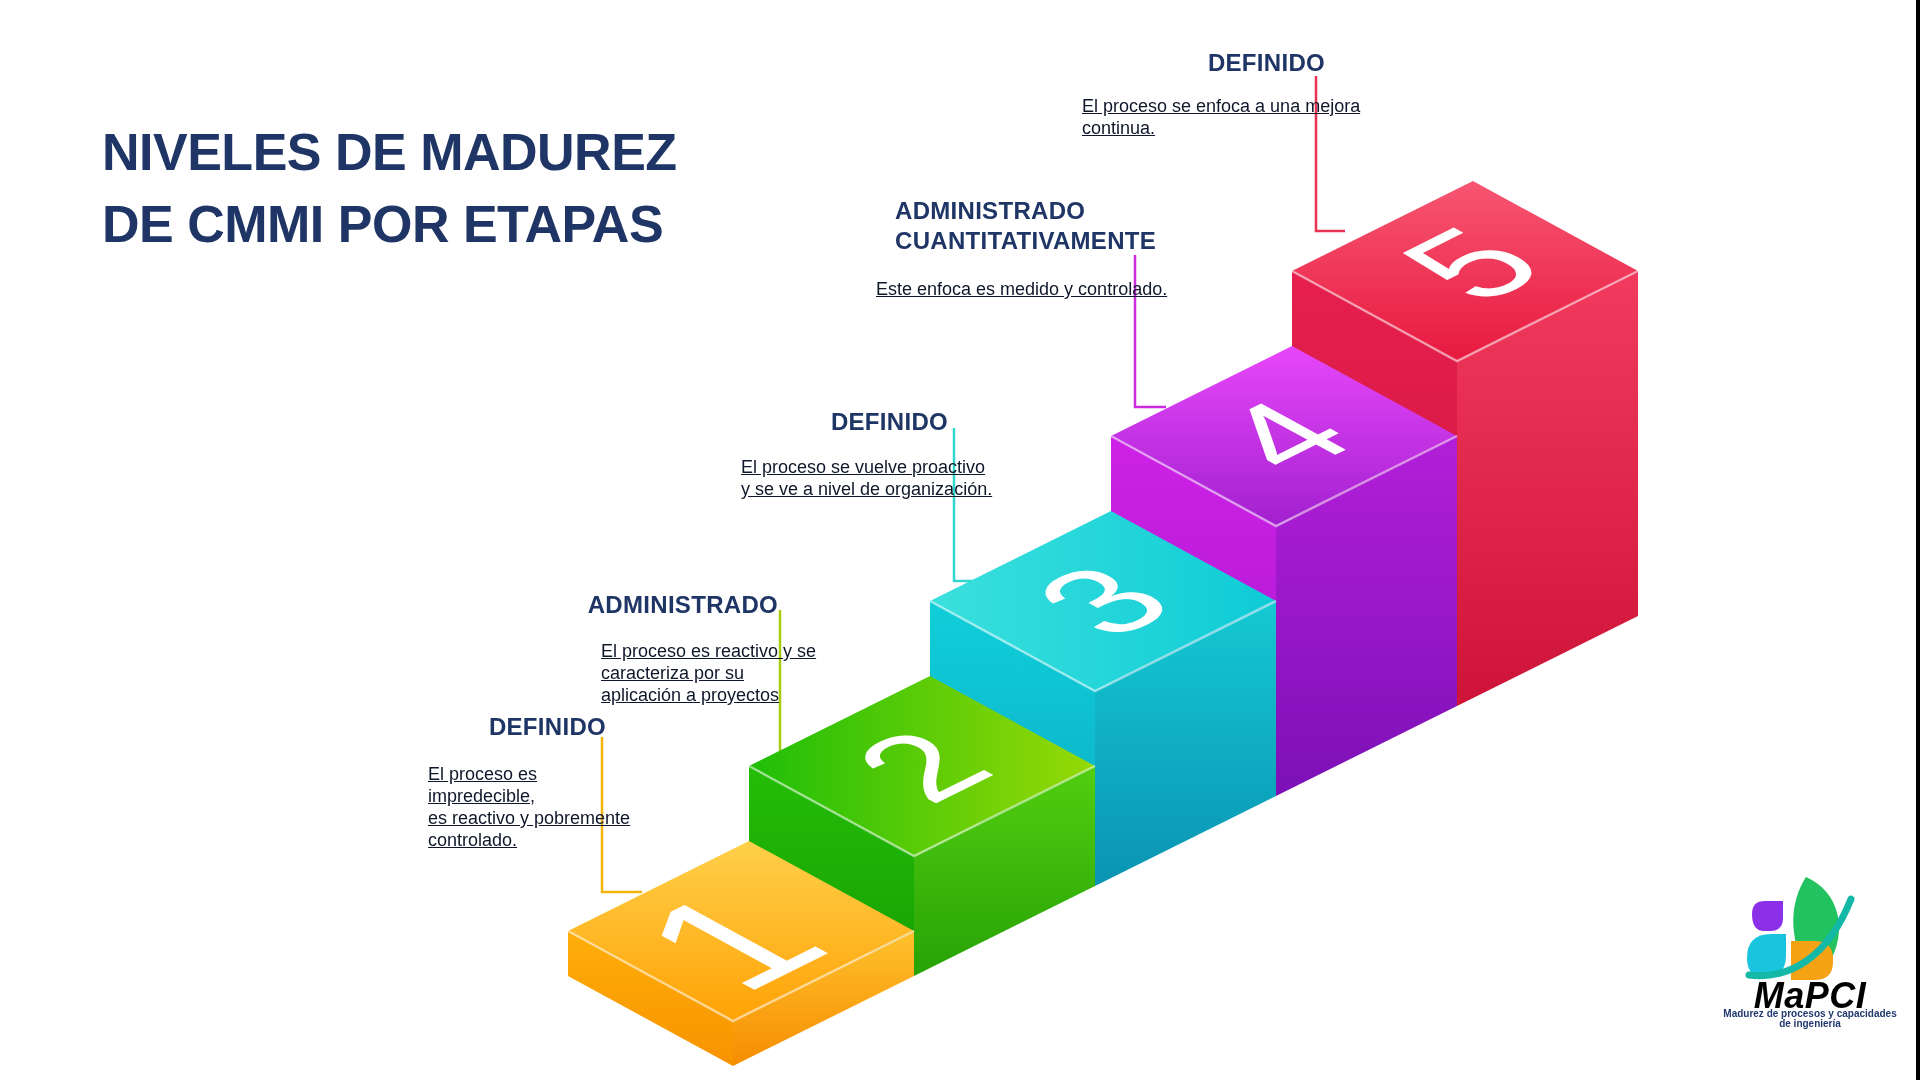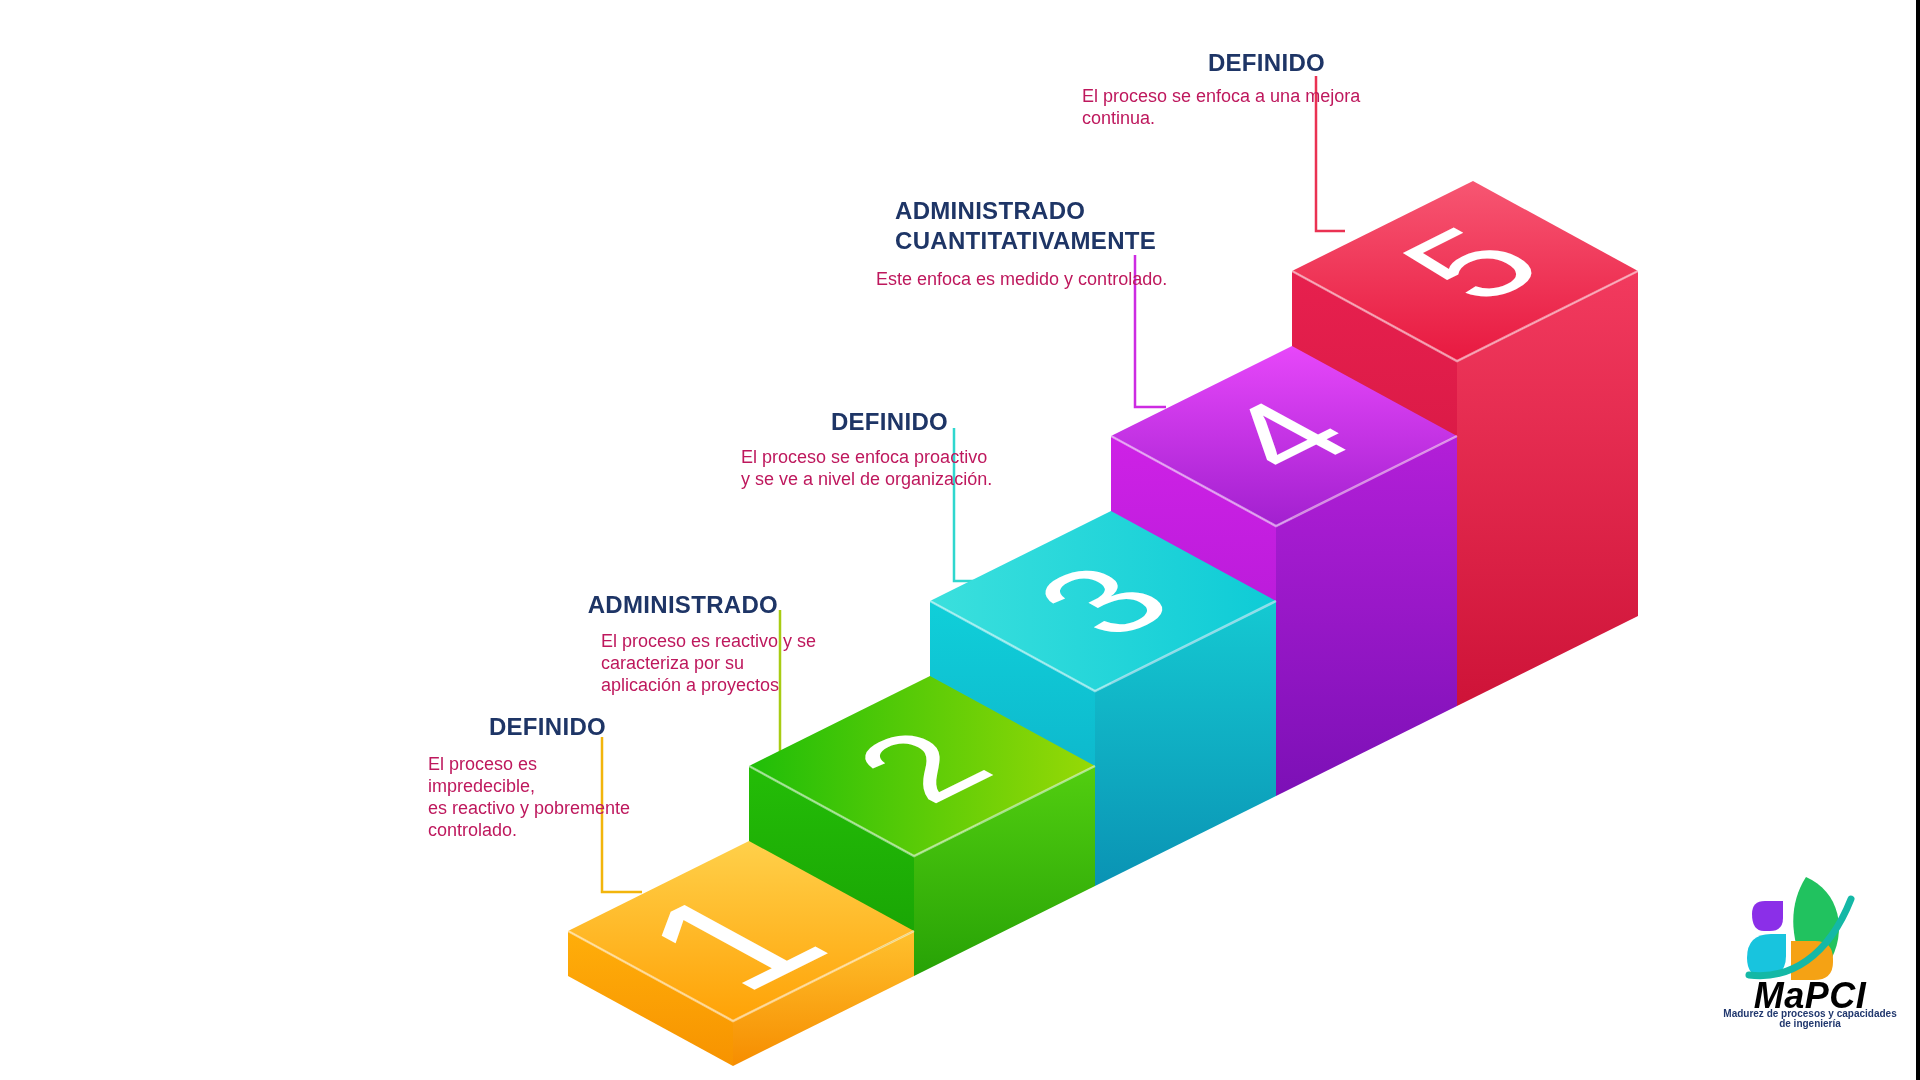--- a/index.html
+++ b/index.html
@@ -3,21 +3,21 @@
 <meta charset="utf-8">
 <style>
   html,body{margin:0;padding:0;background:#ffffff;}
   .stage{position:relative;width:1920px;height:1080px;background:#ffffff;overflow:hidden;
          font-family:"Liberation Sans",sans-serif;}
   .stage svg{position:absolute;left:0;top:0;width:1920px;height:1080px;}
   .title{position:absolute;left:102px;top:116px;color:#1E3566;font-size:52px;line-height:72px;
          font-weight:bold;letter-spacing:-0.5px;white-space:pre-line;}
   .lbl{position:absolute;}
   .lbl .h{color:#1E3566;font-size:24px;font-weight:bold;letter-spacing:.3px;line-height:30px;white-space:pre-line;}
-  .lbl .b{color:#be185d;font-size:18px;line-height:22px;white-space:pre-line;margin-top:8px;}
+  .lbl .b{color:#0f172a;font-size:18px;line-height:22px;white-space:pre-line;margin-top:18px;text-decoration:underline;}
   .ta-r{text-align:right;}
   #lbl1{left:406px;top:712px;width:200px;}
   #lbl1 .b{position:absolute;left:22px;top:33px;width:220px;text-align:left;}
   #lbl2{left:558px;top:590px;width:220px;}
   #lbl2 .b{position:absolute;left:43px;top:32px;width:220px;text-align:left;}
   #lbl3{left:748px;top:407px;width:200px;}
   #lbl3 .b{position:absolute;left:-7px;top:31px;width:280px;text-align:left;}
   #lbl4{left:895px;top:196px;width:300px;}
   #lbl4 .b{position:absolute;left:-19px;top:64px;width:330px;text-align:left;}
   #lbl5{left:1125px;top:48px;width:200px;}
@@ -27,20 +27,22 @@
   .logo-tag{position:absolute;left:1720px;top:1009px;width:180px;text-align:center;
             color:#21386E;font-size:10px;line-height:10px;font-weight:bold;white-space:pre-line;}
   .edge-bar{position:absolute;right:0;top:0;width:4px;height:1080px;background:#000;}
   .num{font-family:"Liberation Sans",sans-serif;fill:#ffffff;}
 </style>
 </head>
 <body>
 
 <div class="stage">
 
+  <div class="title">NIVELES DE MADUREZ
+DE CMMI POR ETAPAS</div>
 
   <svg viewBox="0 0 1920 1080">
     <defs>
       <linearGradient id="g1t" x1="0" y1="0" x2="0" y2="1">
         <stop offset="0" stop-color="#FFD04A"></stop>
         <stop offset="1" stop-color="#FFA206"></stop>
       </linearGradient>
       <linearGradient id="g1l" x1="0" y1="0" x2="0" y2="1">
         <stop offset="0" stop-color="#FFAE0A"></stop>
         <stop offset="1" stop-color="#F79300"></stop>
@@ -167,21 +169,21 @@
 
   <div class="lbl" id="lbl2">
     <div class="h ta-r">ADMINISTRADO</div>
     <div class="b">El proceso es reactivo y se
 caracteriza por su
 aplicación a proyectos</div>
   </div>
 
   <div class="lbl" id="lbl3">
     <div class="h ta-r">DEFINIDO</div>
-    <div class="b">El proceso se enfoca proactivo
+    <div class="b">El proceso se vuelve proactivo
 y se ve a nivel de organización.</div>
   </div>
 
   <div class="lbl" id="lbl4">
     <div class="h">ADMINISTRADO
 CUANTITATIVAMENTE</div>
     <div class="b">Este enfoca es medido y controlado.</div>
   </div>
 
   <div class="lbl" id="lbl5">

